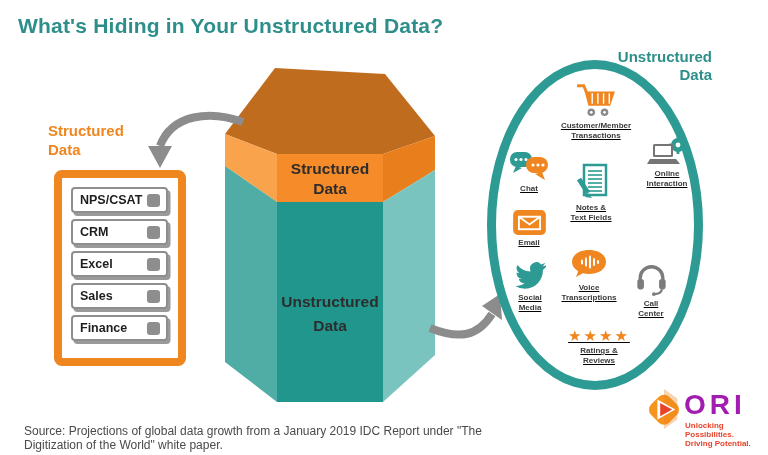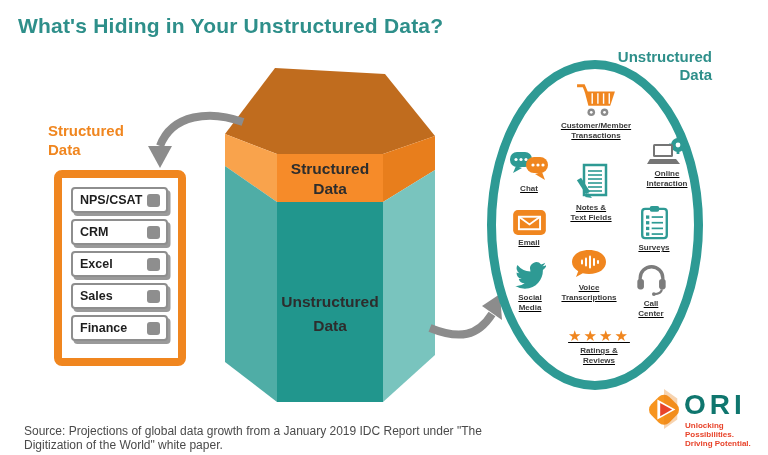--- a/index.html
+++ b/index.html
@@ -22,21 +22,21 @@
   .oval{left:487px;top:60px;width:216px;height:330px;border:9px solid #2E9A94;border-radius:50%;
         box-sizing:border-box;}
   .u-label{left:600px;top:48px;width:112px;text-align:right;font-size:15px;font-weight:800;
            color:#2E8F8A;line-height:1.2;}
   .src{position:absolute;display:flex;flex-direction:column;align-items:center;transform:translateX(-50%);text-decoration:underline;}
   .src .lab{margin-top:3px;font-size:8px;font-weight:700;color:#3A3A3A;text-align:center;line-height:1.2;}
   .stars{font-size:15px;color:#F0861F;letter-spacing:2px;line-height:1;}
   
   .footnote{left:24px;top:424px;width:460px;font-size:12px;color:#4A4A4A;}
   
-  .ori-name{left:684px;top:389px;font-size:28px;font-weight:800;color:#0f766e;letter-spacing:4px;}
+  .ori-name{left:684px;top:389px;font-size:28px;font-weight:800;color:#a21caf;letter-spacing:4px;}
   .ori-tag{left:685px;top:421px;font-size:8px;font-weight:700;color:#E8432A;line-height:1.15;}
 </style>
 </head>
 <body>
 
 <div class="stage">
 
   <div class="abs title">What's Hiding in Your Unstructured Data?</div>
 
   <div class="abs s-label">
@@ -177,38 +177,20 @@
       <rect x="0" y="0" width="34" height="26" rx="5" fill="#F0861F"></rect>
       <rect x="6" y="7" width="22" height="13" fill="none" stroke="#fff" stroke-width="2"></rect>
       <path d="M6 7 l11 8 l11 -8" fill="none" stroke="#fff" stroke-width="2"></path>
     </svg>
     <div class="lab">
       <div>Email</div>
       <div></div>
     </div>
   </div>
 
-  <div class="src" style="left:654px;top:206px;width:70px;">
-    <svg width="29" height="34" viewBox="0 0 30 36">
-      <rect x="2" y="3" width="26" height="31" rx="3" fill="#fff" stroke="#2E9A94" stroke-width="2.5"></rect>
-      <rect x="10" y="0" width="10" height="6" rx="2" fill="#2E9A94"></rect>
-      <rect x="6" y="10" width="3.5" height="3.5" fill="#2E9A94"></rect>
-        <line x1="12" y1="11.7" x2="24" y2="11.7" stroke="#2E9A94" stroke-width="1.8"></line>
-      <rect x="6" y="16" width="3.5" height="3.5" fill="#2E9A94"></rect>
-        <line x1="12" y1="17.7" x2="24" y2="17.7" stroke="#2E9A94" stroke-width="1.8"></line>
-      <rect x="6" y="22" width="3.5" height="3.5" fill="#2E9A94"></rect>
-        <line x1="12" y1="23.7" x2="24" y2="23.7" stroke="#2E9A94" stroke-width="1.8"></line>
-      <rect x="6" y="28" width="3.5" height="3.5" fill="#2E9A94"></rect>
-        <line x1="12" y1="29.7" x2="24" y2="29.7" stroke="#2E9A94" stroke-width="1.8"></line>
-    </svg>
-    <div class="lab">
-      <div>Surveys</div>
-      <div></div>
-    </div>
-  </div>
 
   <div class="src" style="left:530px;top:262px;width:70px;">
     <svg width="34" height="28" viewBox="0 0 24 20">
       <path d="M23.4 2.4c-.8.36-1.66.6-2.56.71a4.52 4.52 0 0 0 1.98-2.5c-.87.52-1.83.9-2.86 1.1A4.5 4.5 0 0 0 12.2 5.8c0 .35.04.7.11 1.03A12.77 12.77 0 0 1 3.04 2.1a4.5 4.5 0 0 0 1.4 6.01c-.74-.02-1.43-.22-2.04-.56v.06a4.5 4.5 0 0 0 3.61 4.42c-.66.18-1.35.2-2.03.08a4.51 4.51 0 0 0 4.21 3.13 9.05 9.05 0 0 1-6.68 1.87A12.73 12.73 0 0 0 8.4 19.1c8.28 0 12.8-6.86 12.8-12.8l-.01-.58a9.1 9.1 0 0 0 2.21-2.32z" fill="#2E9A94"></path>
     </svg>
     <div class="lab">
       <div>Social</div>
       <div>Media</div>
     </div>
   </div>

